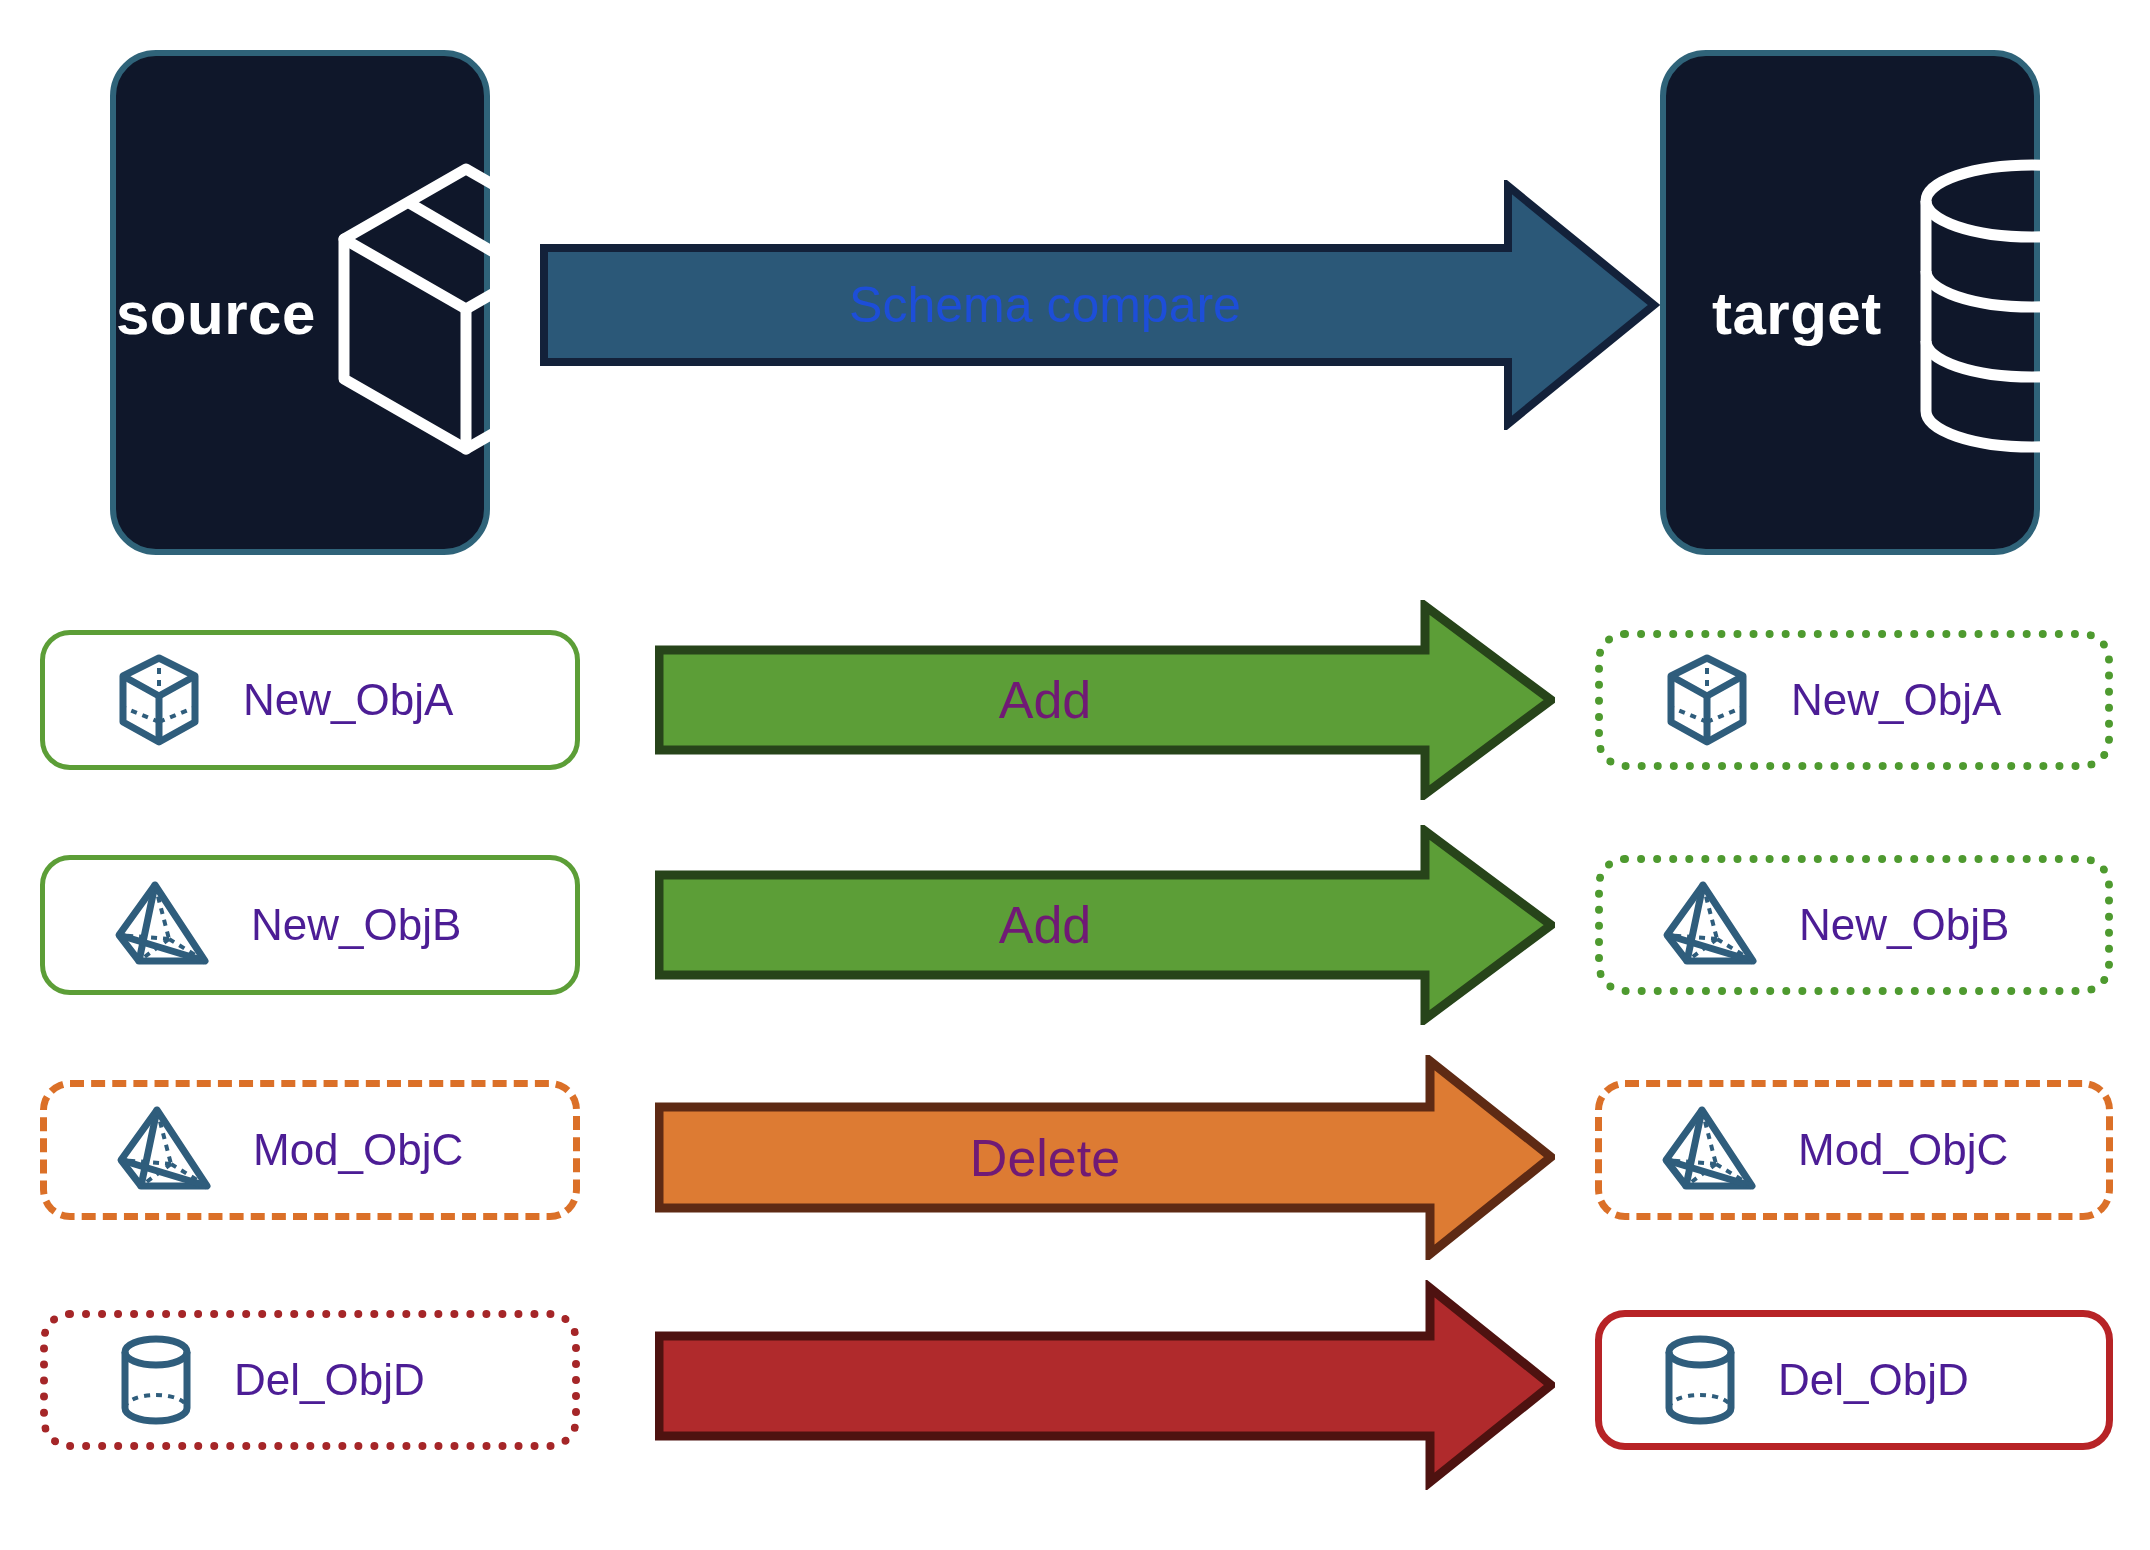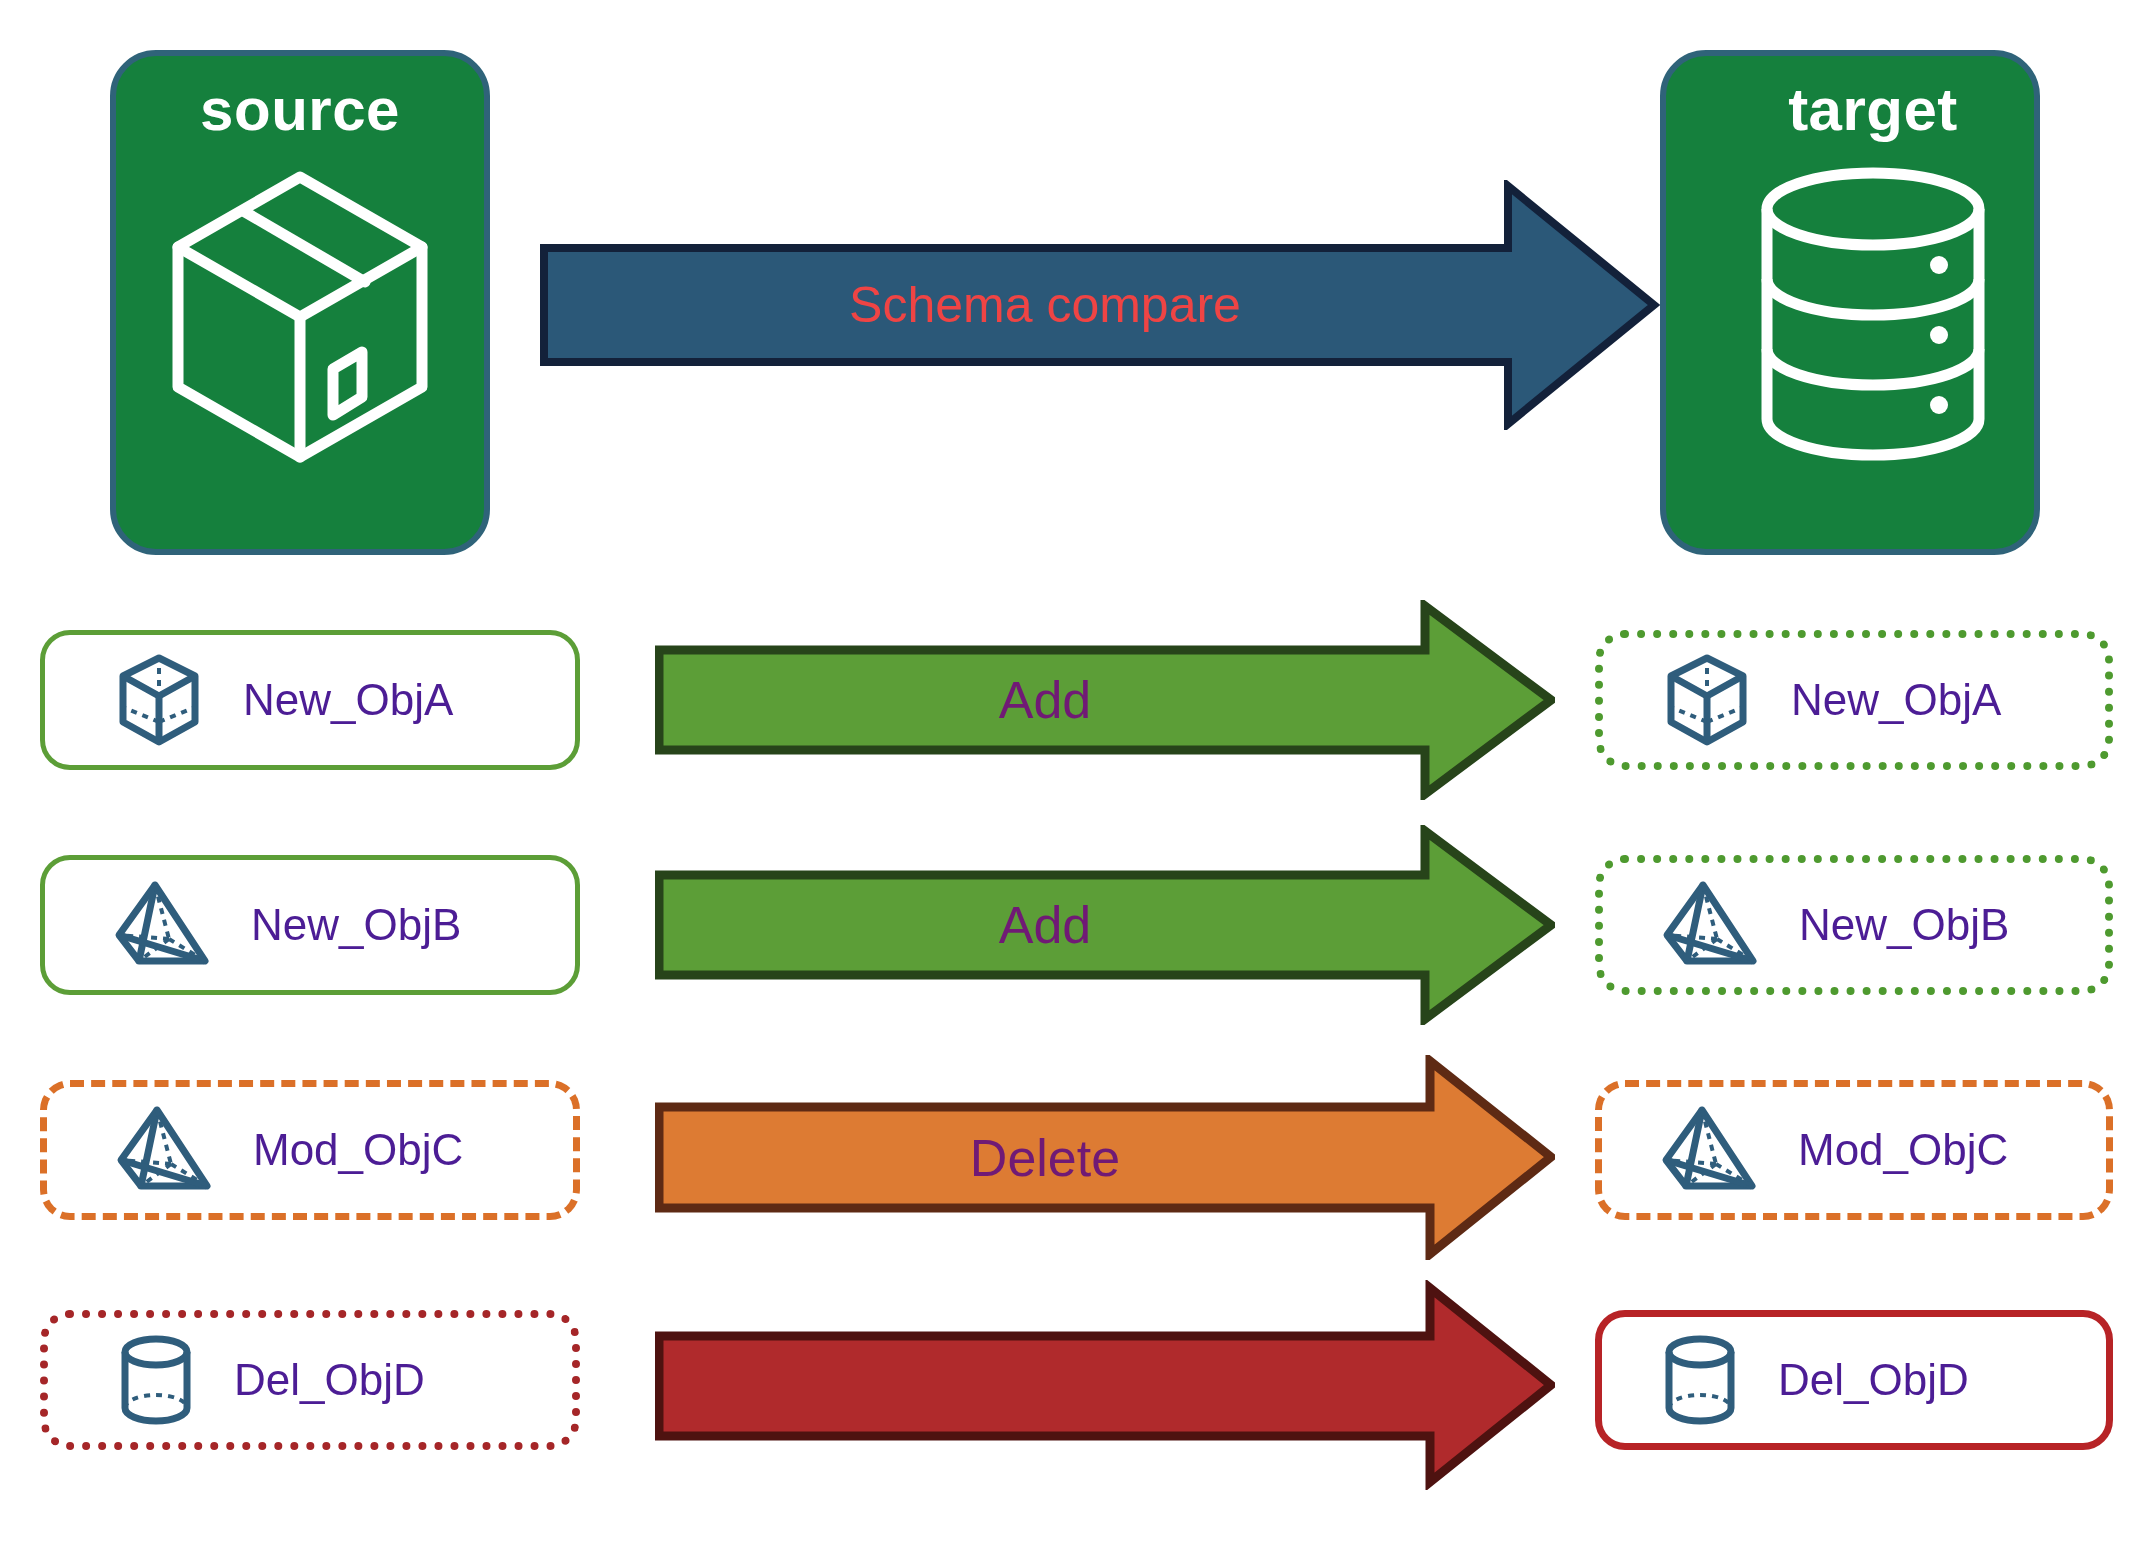--- a/index.html
+++ b/index.html
@@ -12,26 +12,26 @@
     height: 1550px;
     position: relative;
     overflow: hidden;
     font-family: "Liberation Sans", sans-serif;
     -webkit-font-smoothing: antialiased;
   }
 
   
   .endpoint {
     position: absolute;
-    background: #15803d;
+    background: #0f172a;
     border: 6px solid #2F6379;
     border-radius: 46px;
     box-sizing: border-box;
     display: flex;
-    flex-direction: column;
+    flex-direction: row;
     align-items: center;
     text-align: right;
   }
   .endpoint-title {
     color: #ffffff;
     font-size: 60px;
     font-weight: bold;
     letter-spacing: 0.5px;
     margin-top: 22px;
     line-height: 1.05;
@@ -52,21 +52,21 @@
   }
   #schema-arrow .arrow-label {
     position: absolute;
     left: 0;
     top: 0;
     width: 1010px;
     height: 250px;
     display: flex;
     align-items: center;
     justify-content: center;
-    color: #ef4444;
+    color: #1d4ed8;
     font-size: 50px;
     pointer-events: none;
   }
 
   
   .obj-box {
     position: absolute;
     box-sizing: border-box;
     background: #ffffff;
     border-radius: 30px;

